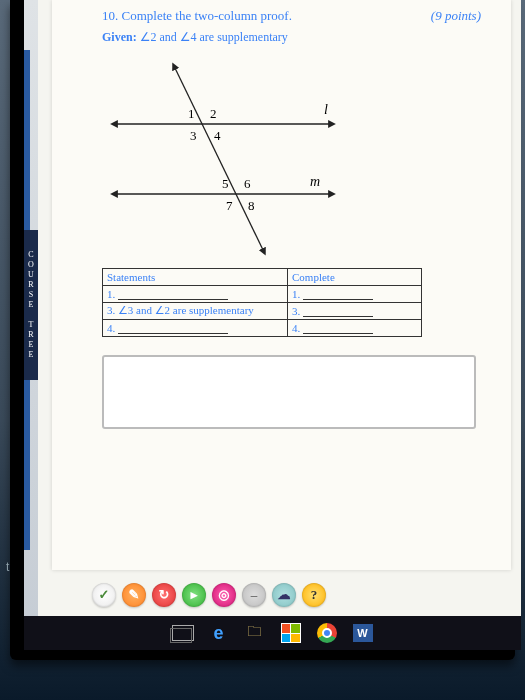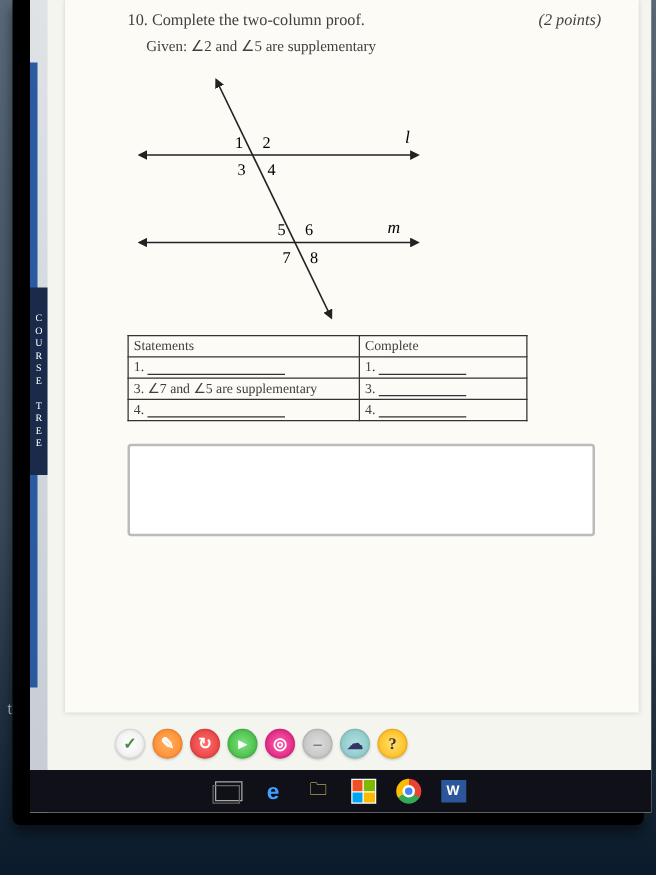--- a/index.html
+++ b/index.html
@@ -57,30 +57,30 @@
     position: absolute;
     left: 28px;
     top: 0;
     right: 10px;
     height: 570px;
     background: #fcfbf6;
     box-shadow: 0 0 4px rgba(0,0,0,0.15);
     padding: 8px 30px 8px 50px;
     box-sizing: border-box;
     font-size: 13px;
-    color: #404040;
+    color: #3b82f6;
   }
   .q-header {
     display: flex;
     justify-content: space-between;
     font-size: 13px;
   }
   .points { font-style: italic; }
   .given-prove { margin-top: 6px; font-size: 12px; line-height: 1.3; }
-  .given-prove b { font-weight: normal; margin-left: 15px; }
+  .given-prove b { font-weight: bold; }
 
   .diagram {
     margin-top: 10px;
     width: 270px;
     height: 200px;
   }
 
   .proof-table {
     border-collapse: collapse;
     margin-top: 8px;
@@ -252,27 +252,27 @@
       </div>
 
       <div class="side-ribbon">COURSE TREE</div>
 
       <div class="page">
         <div class="q-header">
           <span>
             <span>10.</span>
             <span>Complete the two-column proof.</span>
           </span>
-          <span class="points">(2 points)</span>
+          <span class="points">(9 points)</span>
         </div>
 
         <div class="given-prove">
           <div>
             <b>Given:</b>
-            <span>∠2 and ∠5 are supplementary</span>
+            <span>∠2 and ∠4 are supplementary</span>
           </div>
         </div>
 
         
         <svg class="diagram" viewBox="0 0 270 200">
           <defs>
             <marker id="arr" viewBox="0 0 10 10" refX="5" refY="5" markerWidth="6" markerHeight="6" orient="auto-start-reverse">
               <path d="M 0 0 L 10 5 L 0 10 z" fill="#222"></path>
             </marker>
           </defs>
@@ -301,21 +301,21 @@
           <tbody>
               <tr>
             <th style="width:58%;">Statements</th>
             <th>Complete</th>
           </tr>
           <tr>
             <td><span>1.</span> <span class="blank-line"></span></td>
             <td><span>1.</span> <span class="blank-line" style="width:70px;"></span></td>
           </tr>
           <tr>
-            <td><span>3.</span> <span>∠7 and ∠5 are supplementary</span></td>
+            <td><span>3.</span> <span>∠3 and ∠2 are supplementary</span></td>
             <td><span>3.</span> <span class="blank-line" style="width:70px;"></span></td>
           </tr>
           <tr>
             <td><span>4.</span> <span class="blank-line"></span></td>
             <td><span>4.</span> <span class="blank-line" style="width:70px;"></span></td>
           </tr>
         </tbody>
           </table>
 
         <div class="answer-box"></div>

